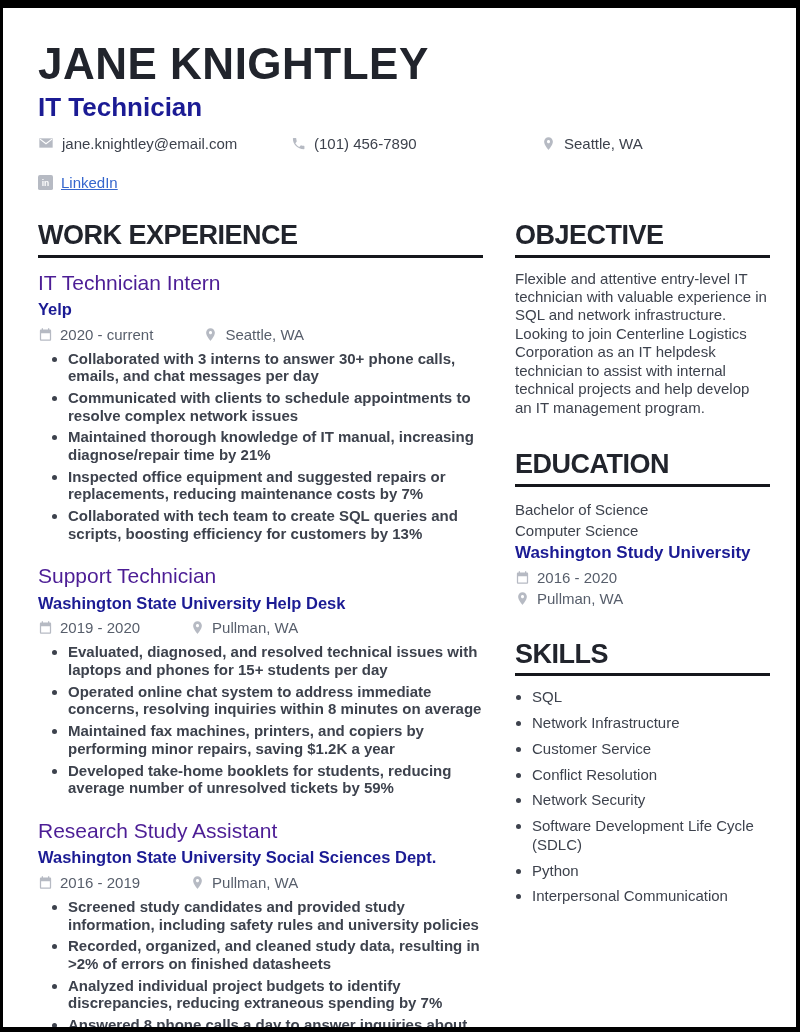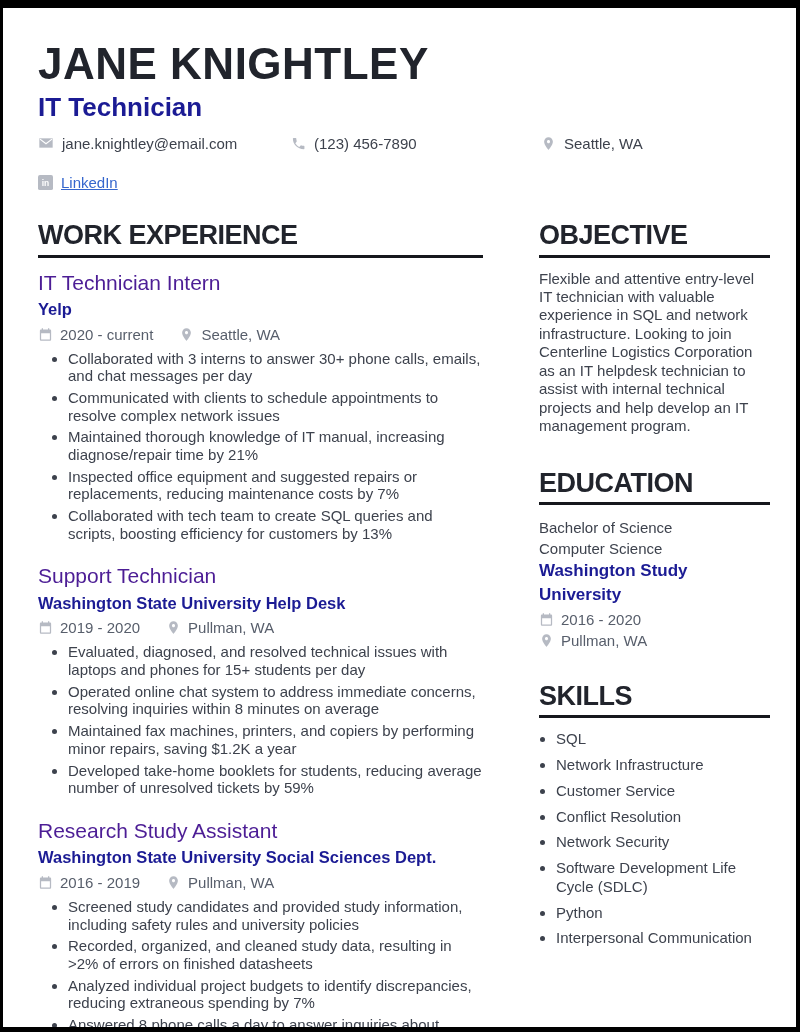--- a/index.html
+++ b/index.html
@@ -28,27 +28,27 @@
 
   .section-heading{
     font-size:27px;font-weight:800;color:#21242c;letter-spacing:-.5px;
     margin:0 0 12px 0;padding-bottom:4px;border-bottom:3px solid #15171c;line-height:1.1;
   }
 
   
   .job{margin-bottom:21px;}
   .job-title{font-size:21px;font-weight:400;color:#4c1d95;line-height:1.2;}
   .company{font-size:16.5px;font-weight:700;color:#1b1b94;margin-top:5px;line-height:1.2;}
-  .meta{display:flex;column-gap:26px;margin-top:6px;color:#575e6b;font-size:15px;}
+  .meta{display:flex;column-gap:50px;margin-top:6px;color:#575e6b;font-size:15px;}
   .meta-item{display:flex;align-items:center;gap:7px;}
-  ul.bullets{margin:7px 0 0 0;padding-left:30px;font-size:15px;line-height:1.18;}
+  ul.bullets{margin:7px 0 0 0;padding-left:30px;font-size:15px;line-height:1.18;font-weight:bold;}
   ul.bullets li{margin-bottom:4px;}
 
   
-  .rsection{margin-bottom:33px;margin-left:24px;}
+  .rsection{margin-bottom:33px;}
   .objective-text{font-size:15px;line-height:1.23;margin-top:2px;}
   .edu-line{font-size:15px;line-height:1.4;color:#3d424d;}
   .edu-school{font-size:17px;font-weight:700;color:#1b1b94;line-height:1.4;}
   .edu-meta{display:flex;align-items:center;gap:7px;color:#575e6b;font-size:15px;margin-top:4px;}
   ul.skills{margin:4px 0 0 0;padding-left:17px;font-size:15px;line-height:1.25;}
   ul.skills li{margin-bottom:7px;}
 </style>
 </head>
 <body>
 
@@ -67,21 +67,21 @@
             </svg>
         </span>
         <span>jane.knightley@email.com</span>
       </span>
       <span class="contact-item w2">
         <span class="icon">
           <svg width="15" height="15" viewBox="0 0 24 24">
               <path fill="currentColor" d="M6.6 10.8c1.5 2.9 3.8 5.2 6.7 6.7l2.2-2.2c.3-.3.7-.4 1.1-.2 1.2.4 2.5.6 3.9.6.6 0 1 .4 1 1V20c0 .6-.4 1-1 1C10.6 21 3 13.4 3 4c0-.6.4-1 1-1h3.5c.6 0 1 .4 1 1 0 1.4.2 2.7.6 3.9.1.4 0 .8-.2 1.1l-2.3 2.8z"></path>
             </svg>
         </span>
-        <span>(123) 456-7890</span>
+        <span>(101) 456-7890</span>
       </span>
       <span class="contact-item">
         <span class="icon">
           <svg width="15" height="15" viewBox="0 0 24 24">
               <path fill="currentColor" d="M12 2C8.13 2 5 5.13 5 9c0 5.25 7 13 7 13s7-7.75 7-13c0-3.87-3.13-7-7-7zm0 9.5c-1.38 0-2.5-1.12-2.5-2.5s1.12-2.5 2.5-2.5 2.5 1.12 2.5 2.5-1.12 2.5-2.5 2.5z"></path>
             </svg>
         </span>
         <span>Seattle, WA</span>
       </span>
     </div>

